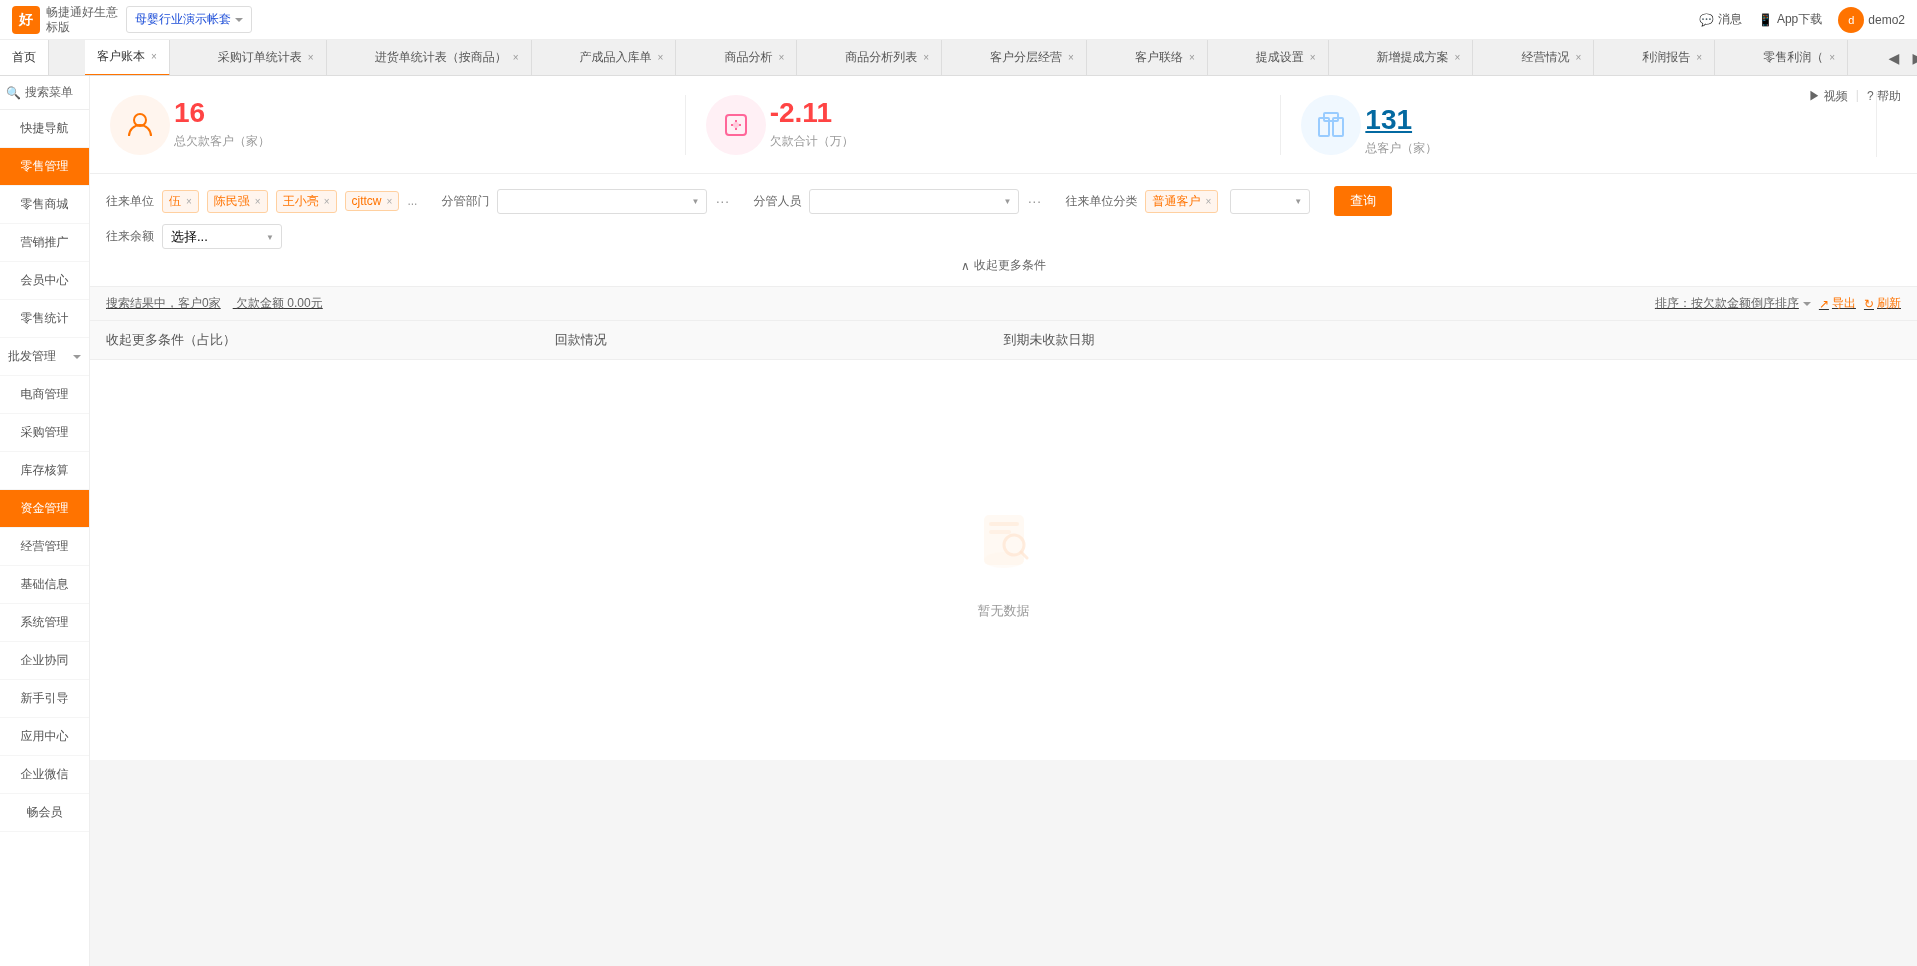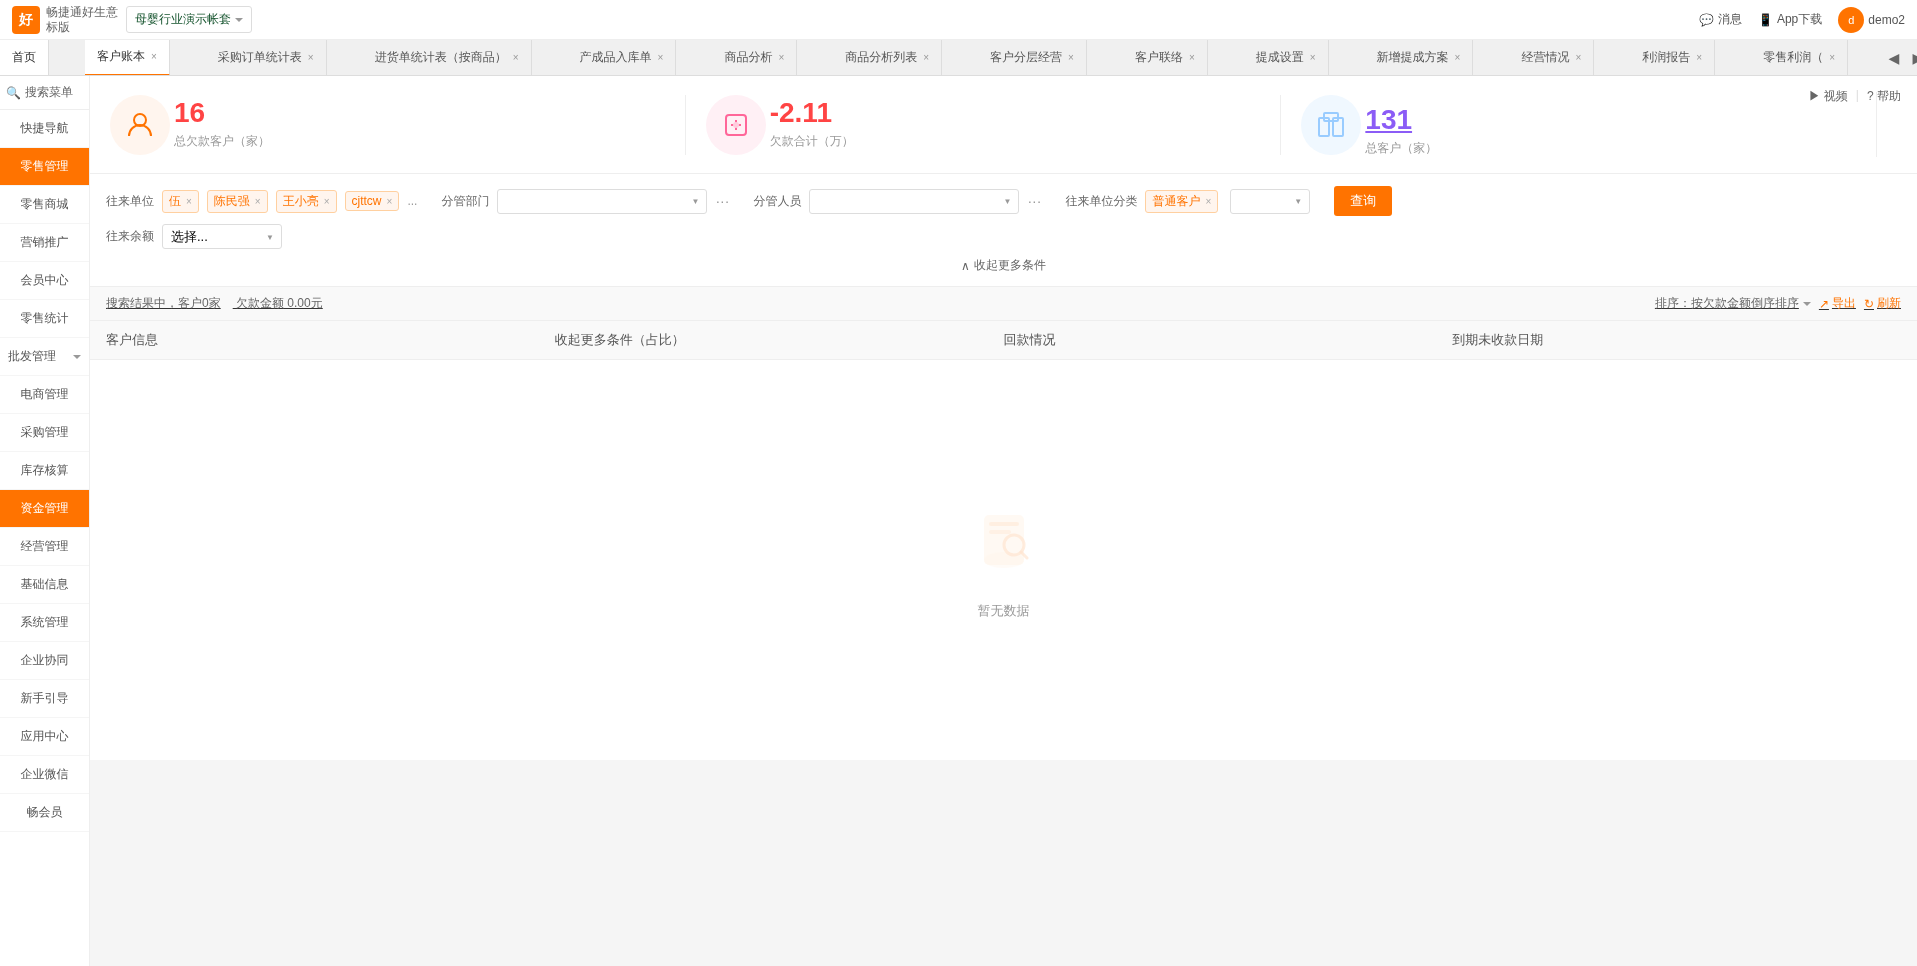--- a/index.html
+++ b/index.html
@@ -13,21 +13,21 @@
       align-items: center;
       justify-content: space-between;
       padding: 0 12px;
       border-bottom: 1px solid #eee;
     }
     .top-header-left { display: flex; align-items: center; gap: 8px; }
     .logo-area { display: flex; align-items: center; gap: 6px; }
     .logo-icon { width: 28px; height: 28px; background: #ff7300; border-radius: 4px; display: flex; align-items: center; justify-content: center; color: #fff; font-size: 14px; font-weight: bold; }
     .logo-text { font-size: 12px; color: #666; line-height: 1.2; }
     .logo-text span { display: block; }
-    .dropdown-selector { display: flex; align-items: center; gap: 4px; padding: 4px 8px; border: 1px solid #ddd; border-radius: 3px; cursor: pointer; font-size: 12px; color: #14532d; background: #fff; justify-content: space-between; }
+    .dropdown-selector { display: flex; align-items: center; gap: 4px; padding: 4px 8px; border: 1px solid #ddd; border-radius: 3px; cursor: pointer; font-size: 12px; color: #1d4ed8; background: #fff; justify-content: space-between; }
     .top-header-right { display: flex; align-items: center; gap: 16px; }
     .top-right-item { display: flex; align-items: center; gap: 4px; font-size: 12px; color: #555; cursor: pointer; }
     .avatar { width: 26px; height: 26px; border-radius: 50%; background: #ff7300; display: flex; align-items: center; justify-content: center; color: #fff; font-size: 11px; }
 
     
     .tab-bar {
       height: 36px;
       background: #f0f0f0;
       display: flex;
       align-items: center;
@@ -101,21 +101,21 @@
       position: relative;
     }
     .stat-block { flex: 1; display: flex; align-items: center; gap: 4px; border-right: 1px solid #eee; padding-right: 20px; margin-right: 20px; }
     .stat-block:last-child { border-right: none; }
     .stat-icon-orange { width: 60px; height: 60px; background: #fff5ee; border-radius: 50%; display: flex; align-items: center; justify-content: center; color: #ff7300; font-size: 24px; }
     .stat-icon-pink { width: 60px; height: 60px; background: #fff0f5; border-radius: 50%; display: flex; align-items: center; justify-content: center; color: #ff6699; font-size: 20px; }
     .stat-icon-blue { width: 60px; height: 60px; background: #f0f8ff; border-radius: 50%; display: flex; align-items: center; justify-content: center; color: #99ccff; font-size: 20px; }
     .stat-info { display: flex; flex-direction: column; gap: 2px; }
     .stat-value { font-size: 28px; font-weight: bold; color: #ff4444; line-height: 1; }
     .stat-value.negative { color: #ff4444; }
-    .stat-value.blue { color: #8b5cf6; font-weight: bold; text-decoration: underline; margin-top: 14px; }
+    .stat-value.blue { color: #0369a1; font-weight: bold; text-decoration: underline; margin-top: 14px; }
     .stat-label { font-size: 12px; color: #999; margin-top: 4px; }
     .stats-help { position: absolute; right: 16px; top: 12px; display: flex; gap: 8px; font-size: 12px; color: #666; }
 
     
     .filter-area {
       background: #fff;
       padding: 12px 16px;
       border-bottom: 1px solid #eee;
     }
     .filter-row { display: flex; align-items: center; gap: 8px; margin-bottom: 8px; flex-wrap: wrap; }
@@ -447,21 +447,20 @@
         </div>
         <div class="action-btn">
           <span>↻</span>
           <span>刷新</span>
         </div>
       </div>
     </div>
 
     <div class="data-table">
       <div class="table-header">
-        <div>客户信息</div>
         <div>收起更多条件（占比）</div>
         <div>回款情况</div>
         <div>到期未收款日期</div>
       </div>
       <div class="table-body">
         <div class="empty-state">
           <div class="empty-icon">
             
             <svg width="80" height="80" viewBox="0 0 80 80" fill="none">
               <ellipse cx="40" cy="60" rx="20" ry="8" fill="#ffe0c0" opacity="0.4"></ellipse>

